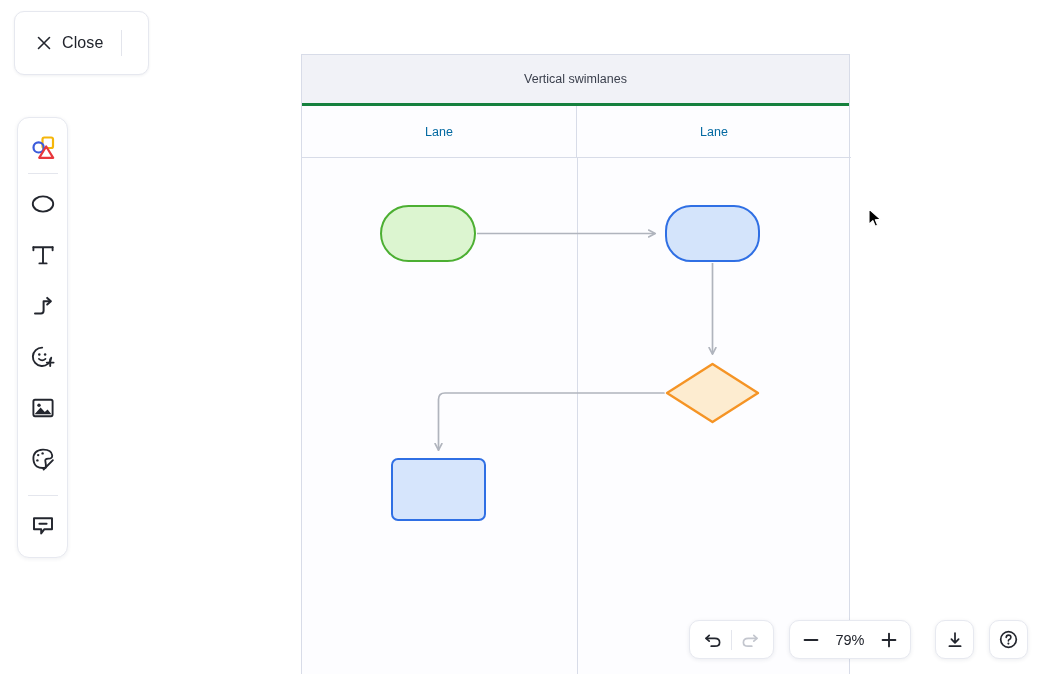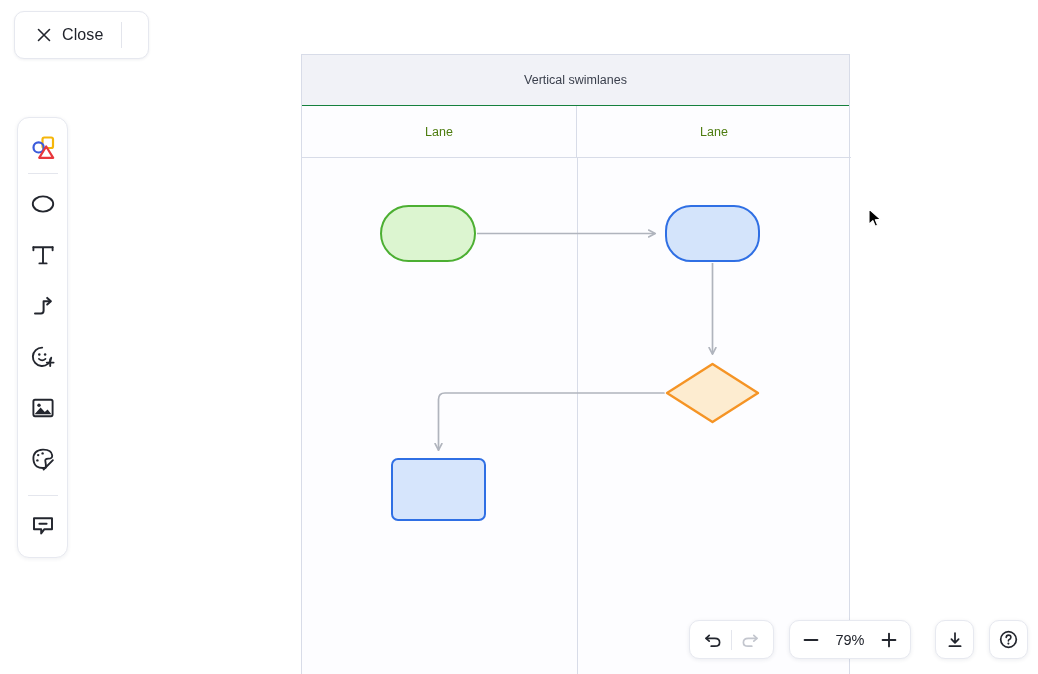--- a/index.html
+++ b/index.html
@@ -16,21 +16,21 @@
     font-family: "Liberation Sans", sans-serif;
     color: #1f2430;
     -webkit-font-smoothing: antialiased;
   }
 
   
   #top-bar {
     position: absolute;
     left: 14px;
     top: 11px;
-    height: 48px;
+    height: 64px;
     display: flex;
     align-items: center;
     background: #ffffff;
     border: 1px solid #e6e8ef;
     border-radius: 10px;
     box-shadow: 0 1px 3px rgba(30,40,70,0.07);
     padding: 0 14px;
     box-sizing: border-box;
   }
   .tb-btn {
@@ -115,37 +115,37 @@
     background: #fdfdff;
   }
   #swimlane-title {
     position: absolute;
     left: 0;
     top: 0;
     width: 100%;
     height: 51px;
     box-sizing: border-box;
     background: #f1f2f7;
-    border-bottom: 1px solid #15803d;
+    border-bottom: 3px solid #15803d;
     display: flex;
     align-items: center;
     justify-content: center;
     font-size: 12.5px;
     color: #3a3f4c;
   }
   .lane-head {
     position: absolute;
     top: 51px;
     height: 52px;
     box-sizing: border-box;
     display: flex;
     align-items: center;
     justify-content: center;
     font-size: 12.5px;
-    color: #4d7c0f;
+    color: #0369a1;
     border-bottom: 1px solid #d8dce8;
   }
   #lane-head-0 { left: 0; width: 275px; border-right: 1px solid #d8dce8; }
   #lane-head-1 { left: 275px; width: 274px; }
   #lane-divider {
     position: absolute;
     left: 275px;
     top: 103px;
     width: 1px;
     height: 522px;

